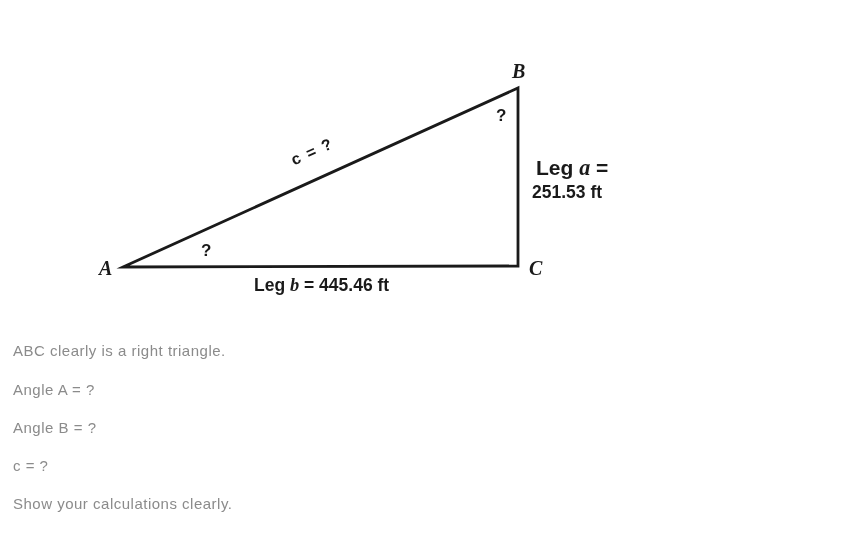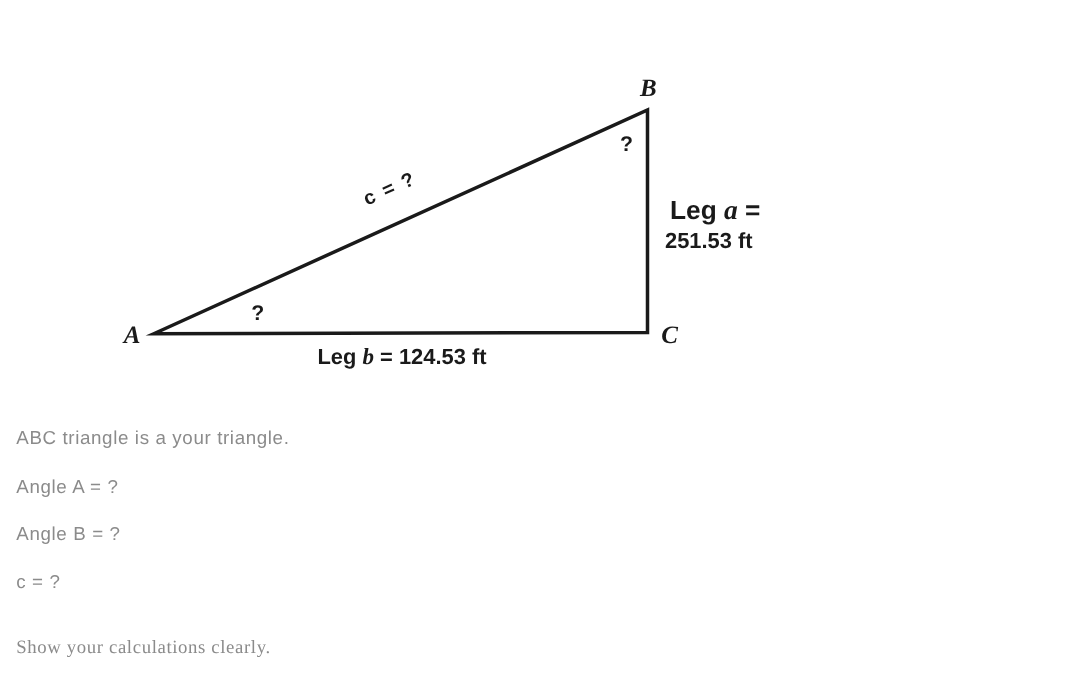--- a/index.html
+++ b/index.html
@@ -94,21 +94,21 @@
     font-family: "Liberation Sans", sans-serif;
     font-size: 15px;
     letter-spacing: 0.5px;
     line-height: 1;
     white-space: nowrap;
   }
   .pl-0 { top: 343px; }
   .pl-1 { top: 382px; }
   .pl-2 { top: 420px; text-align: center; }
   .pl-3 { top: 458px; }
-  .pl-4 { top: 511px; font-family: Liberation Serif, serif; }
+  .pl-4 { top: 496px; }
 </style>
 </head>
 <body>
 
 <div class="page">
 
   <div class="diagram">
 
     <svg width="863" height="544" viewBox="0 0 863 544">
       <polygon points="123,267 518,88 518,266" fill="none" stroke="#1a1a1a" stroke-width="2.8" stroke-linejoin="miter" stroke-miterlimit="12"></polygon>
@@ -116,29 +116,29 @@
 
     <div class="vertex v-a">A</div>
     <div class="vertex v-b">B</div>
     <div class="vertex v-c">C</div>
 
     <div class="dlabel q-mark q-a">?</div>
     <div class="dlabel q-mark q-b">?</div>
 
     <div class="dlabel hyp-label">c = ?</div>
 
-    <div class="dlabel leg-b-label"><span>Leg </span><span class="var-italic">b</span><span> = 124.53 ft</span></div>
+    <div class="dlabel leg-b-label"><span>Leg </span><span class="var-italic">b</span><span> = 445.46 ft</span></div>
 
     <div class="dlabel leg-a-line1"><span>Leg </span><span class="var-italic">a</span><span> =</span></div>
 
     <div class="dlabel leg-a-line2">251.53 ft</div>
 
   </div>
 
   <div class="problem">
-    <p class="problem-line pl-0">ABC triangle is a your triangle.</p>
+    <p class="problem-line pl-0">ABC clearly is a right triangle.</p>
     <p class="problem-line pl-1">Angle A = ?</p>
     <p class="problem-line pl-2">Angle B = ?</p>
     <p class="problem-line pl-3">c = ?</p>
     <p class="problem-line pl-4">Show your calculations clearly.</p>
   </div>
 
 </div>
 
 </body></html>

